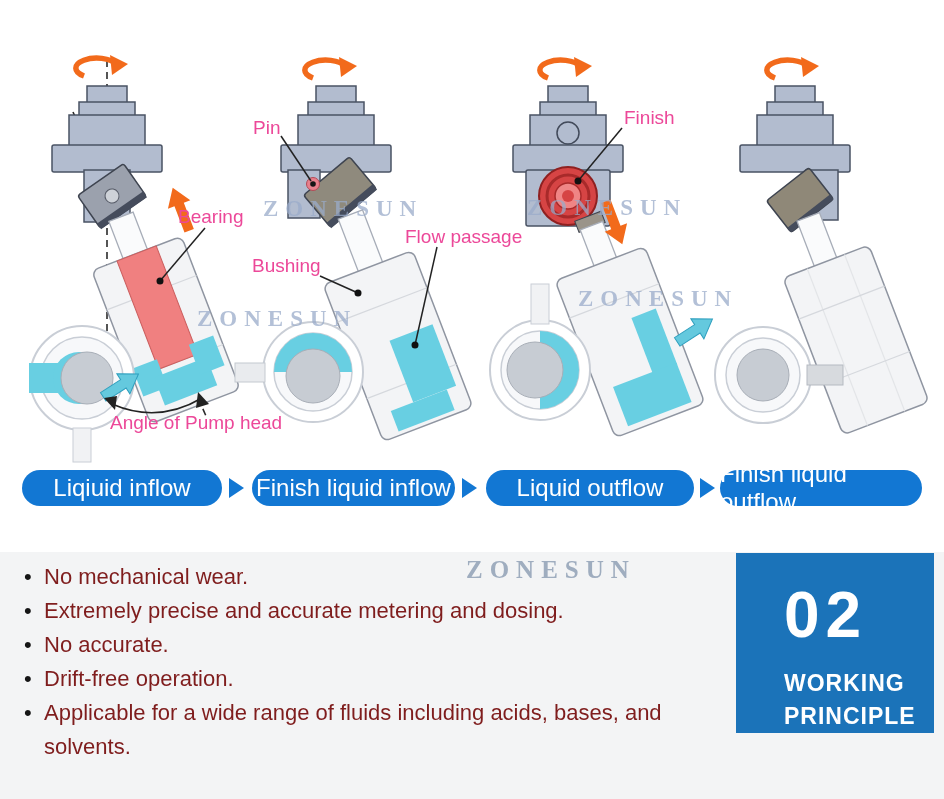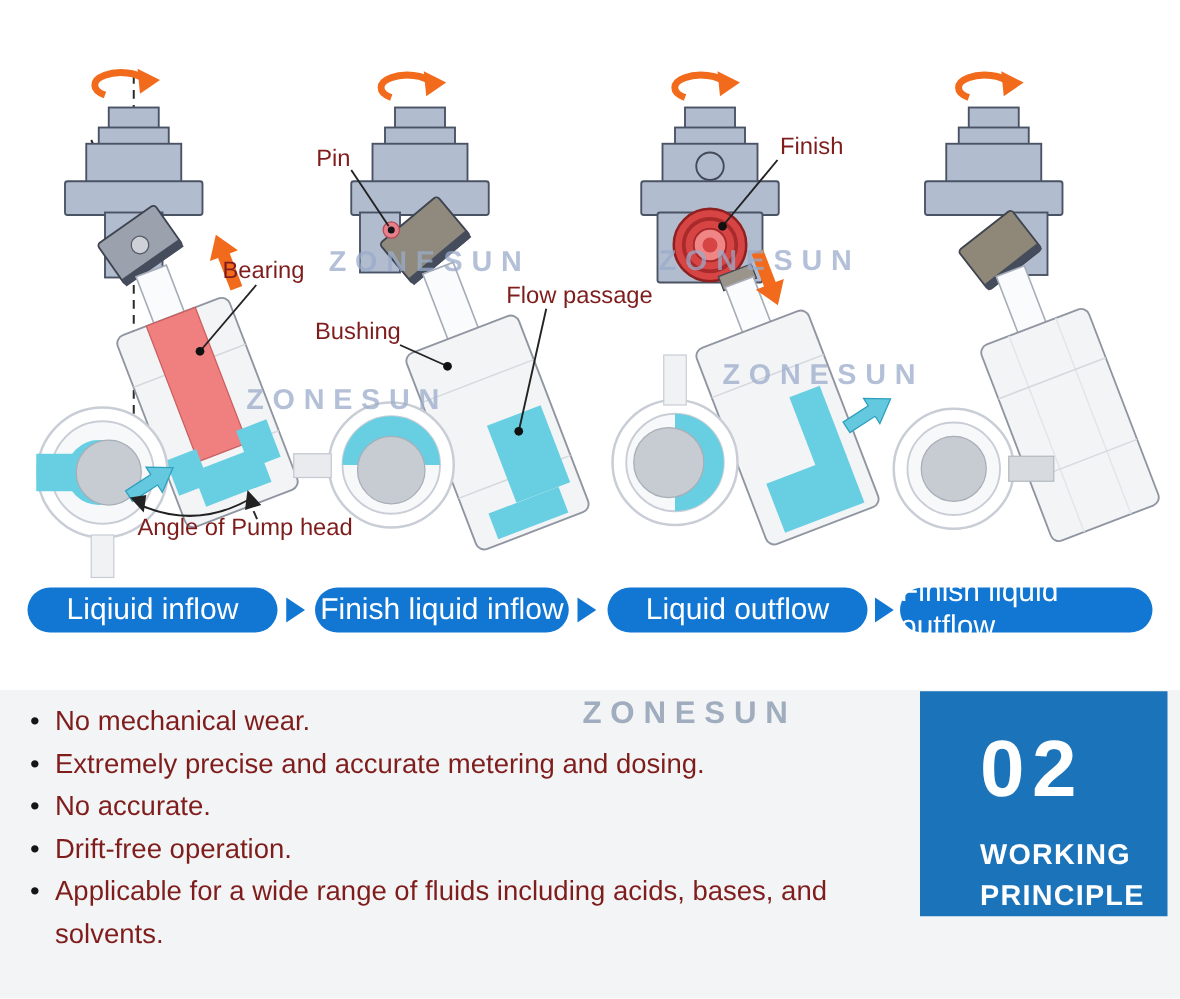--- a/index.html
+++ b/index.html
@@ -2,24 +2,24 @@
 <html><head>
 <meta charset="utf-8">
 <style>
   html,body{margin:0;padding:0;background:#ffffff;}
   #page{position:relative;width:944px;height:799px;background:#ffffff;overflow:hidden;
         font-family:"Liberation Sans", sans-serif;}
 
   
   #diagram-svg{position:absolute;left:0;top:0;}
 
-  .diagram-label{position:absolute;font-size:19px;color:#7f1d1d;white-space:nowrap;}
+  .diagram-label{position:absolute;font-size:19px;color:#ec4899;white-space:nowrap;}
 
   .watermark{position:absolute;font-size:23px;font-weight:600;letter-spacing:7px;
-             color:rgba(154,171,201,0.75);white-space:nowrap;}
+             color:rgba(154,171,201,0.75);white-space:nowrap;font-family:Liberation Serif, serif;}
   .watermark.strong{color:#9fadbf;font-weight:700;font-size:25px;}
 
   
   .stage-pill{position:absolute;top:470px;height:36px;background:#1277d3;border-radius:18px;
               color:#ffffff;font-size:24px;display:flex;align-items:center;justify-content:center;}
   .stage-arrow{position:absolute;top:478px;width:0;height:0;
                border-left:15px solid #1277d3;border-top:10px solid transparent;border-bottom:10px solid transparent;}
 
   
   .panel{position:absolute;left:0;top:552px;width:944px;height:247px;background:#f3f4f5;}

